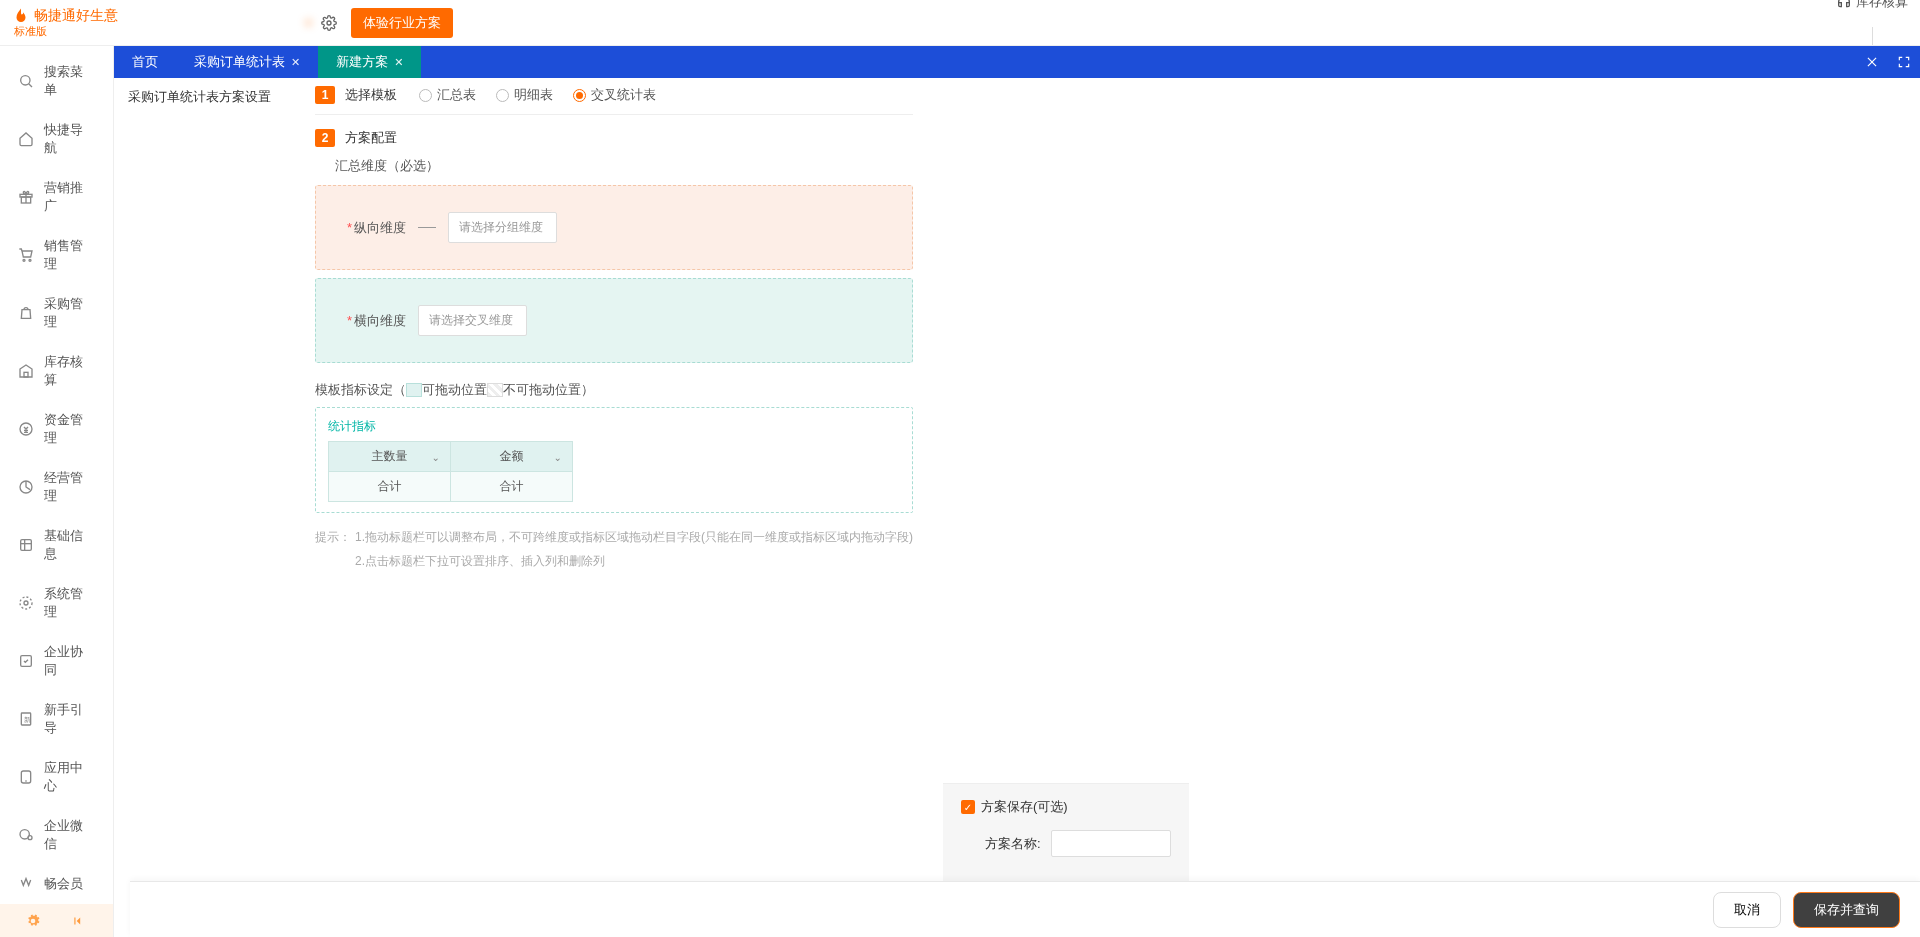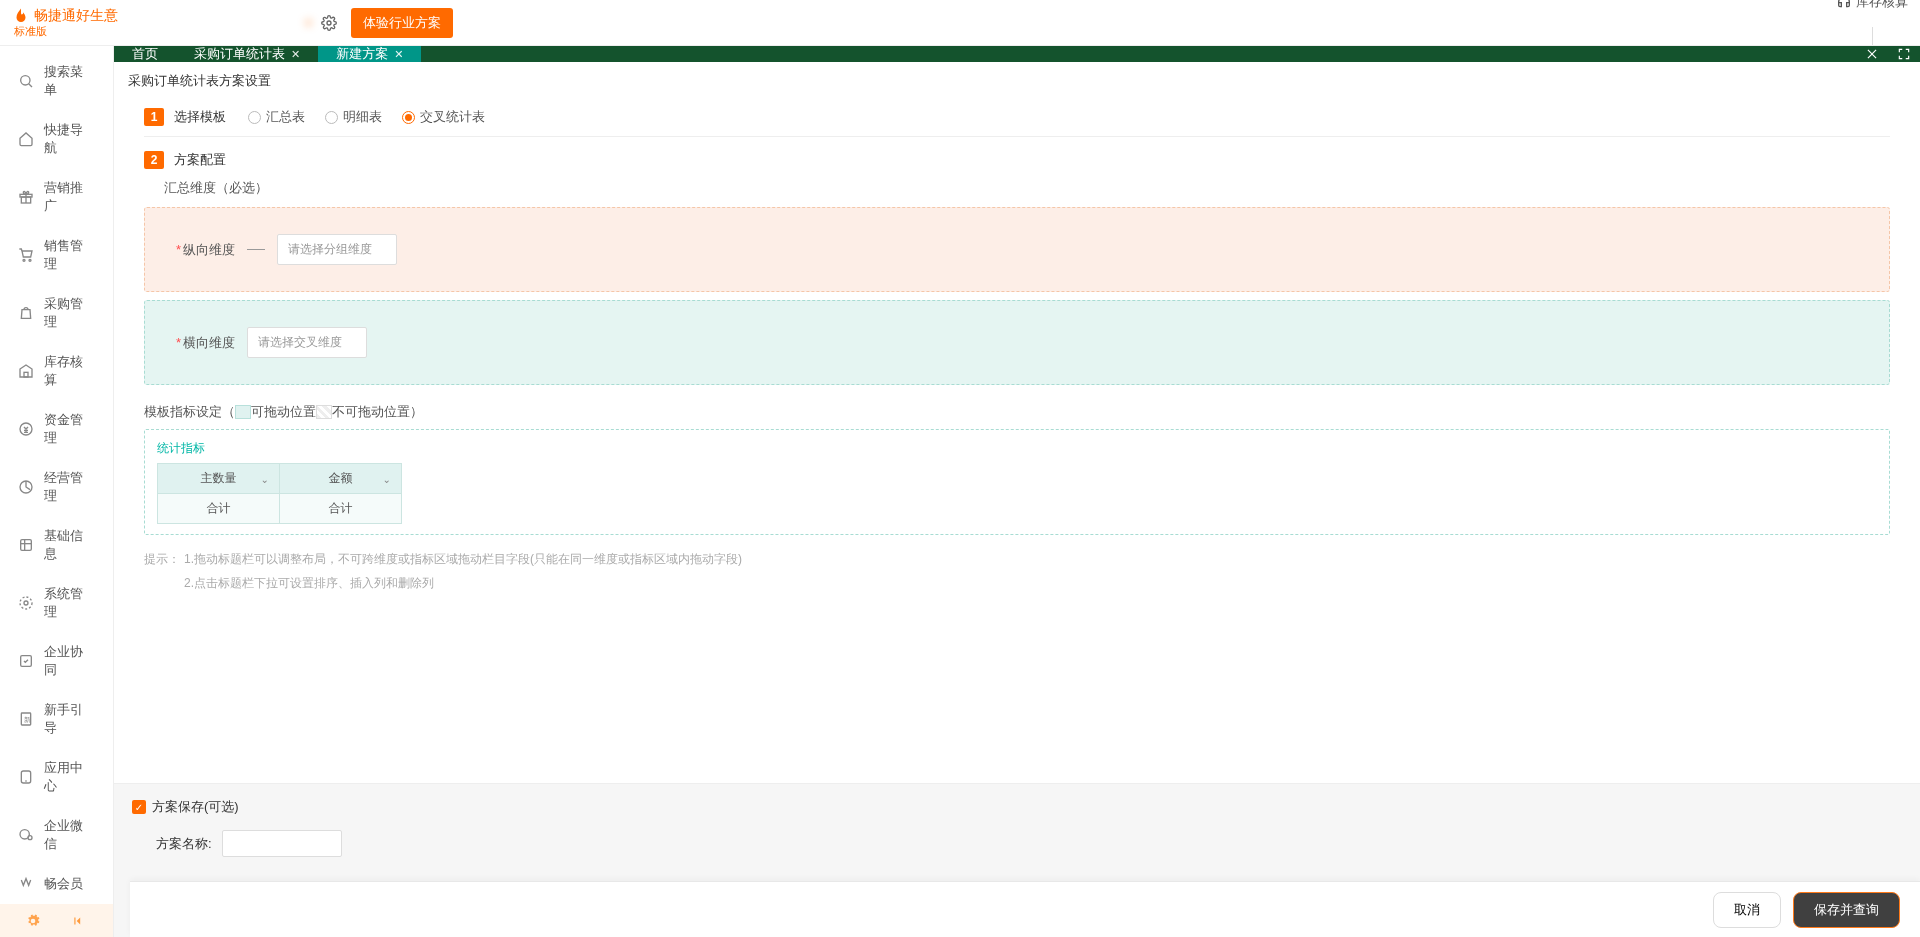--- a/index.html
+++ b/index.html
@@ -28,49 +28,49 @@
 .layout { display: flex; height: calc(100vh - 46px); }
 .sidebar { width: 114px; background: #fff; border-right: 1px solid #eee; display: flex; flex-direction: column; }
 .side-menu { flex: 1; padding-top: 6px; }
 .side-item { display: flex; align-items: center; gap: 10px; padding: 11px 18px; color: #555; cursor: pointer; font-size: 13px; }
 .side-item .icon { width: 16px; height: 16px; color: #888; flex-shrink: 0; }
 .side-footer { height: 38px; background: #fff4ea; display: flex; align-items: center; justify-content: space-around; padding: 0 10px; }
 .side-footer .ficon { color: #ff9a3c; cursor: pointer; }
 
 
 .main { flex: 1; display: flex; flex-direction: column; background: #f5f5f5; min-width: 0; }
-.tabbar { height: 16px; background: #14532d; display: flex; align-items: stretch; color: #fff; font-size: 13px; }
+.tabbar { height: 32px; background: #1d4ed8; display: flex; align-items: stretch; color: #fff; font-size: 13px; }
 .tab { display: flex; align-items: center; padding: 0 18px; cursor: pointer; gap: 6px; }
 .tab.active { background: #009688; }
 .tab-close { font-size: 11px; opacity: 0.9; }
 .tabbar-spacer { flex: 1; }
 .tabbar-icon { width: 32px; display: flex; align-items: center; justify-content: center; cursor: pointer; }
 
-.content { flex: 1; background: #fff; margin: 0; overflow-y: auto; display: flex; flex-direction: column; }
+.content { flex: 1; background: #fff; margin: 0; overflow-y: auto; display: flex; flex-direction: row; }
 .content-title { padding: 10px 14px; font-size: 13px; color: #333; }
 .section { padding: 8px 30px 14px 30px; }
 .step-row { display: flex; align-items: center; gap: 10px; margin-bottom: 10px; }
 .step-num { background: #ff6a00; color: #fff; width: 20px; height: 18px; border-radius: 2px; display: flex; align-items: center; justify-content: center; font-size: 12px; font-weight: bold; }
 .step-label { font-size: 13px; color: #333; font-weight: 500; }
 .radio-group { display: flex; gap: 20px; margin-left: 12px; }
 .radio-opt { display: flex; align-items: center; gap: 5px; cursor: pointer; color: #555; font-size: 13px; }
 .radio-circle { width: 13px; height: 13px; border: 1px solid #bbb; border-radius: 50%; display: flex; align-items: center; justify-content: center; }
 .radio-opt.selected .radio-circle { border-color: #ff6a00; }
 .radio-dot { width: 7px; height: 7px; background: #ff6a00; border-radius: 50%; display: none; }
 .radio-opt.selected .radio-dot { display: block; }
 .hr { border: none; border-top: 1px solid #eee; margin: 6px 0 14px 0; }
 
 .sub-label { font-size: 13px; color: #555; margin: 10px 0 10px 20px; }
 .dim-box { margin: 0 0 8px 0; padding: 26px 30px; border-radius: 3px; display: flex; align-items: center; gap: 12px; }
 .dim-box.red { background: #fdeee7; border: 1px dashed #f5c6a8; }
 .dim-box.green { background: #e5f5f2; border: 1px dashed #a8dcd3; }
 .dim-label { font-size: 13px; color: #555; min-width: 60px; text-align: right; }
 .dim-label .req { color: #ff4d4f; margin-right: 2px; }
 .dim-dash { width: 18px; height: 1px; background: #999; }
-.dim-input { border: 1px solid #ddd; background: #fff; padding: 6px 10px; font-size: 12px; color: #999; width: 120px; border-radius: 2px; }
+.dim-input { border: 1px solid #ddd; background: #fff; padding: 6px 10px; font-size: 12px; color: #999; width: 109px; border-radius: 2px; }
 
 .indicator-row { display: flex; align-items: center; margin: 18px 0 8px 0; font-size: 13px; color: #555; }
 .legend-box { width: 16px; height: 14px; display: inline-block; }
 .legend-drag { background: #e0f2f0; border: 1px solid #b8e0db; }
 .legend-nodrag { background: repeating-linear-gradient(45deg, #eee, #eee 3px, #fff 3px, #fff 6px); border: 1px solid #ddd; }
 
 .indicator-panel { border: 1px dashed #a8dcd3; background: #fff; padding: 10px 12px 10px 12px; border-radius: 2px; }
 .indicator-title { color: #00b6a6; font-size: 12px; margin-bottom: 6px; }
 .ind-table { border: 1px solid #cce5e1; border-collapse: collapse; }
 .ind-table td, .ind-table th { border: 1px solid #cce5e1; padding: 6px 0; text-align: center; font-size: 12px; width: 122px; position: relative; }

